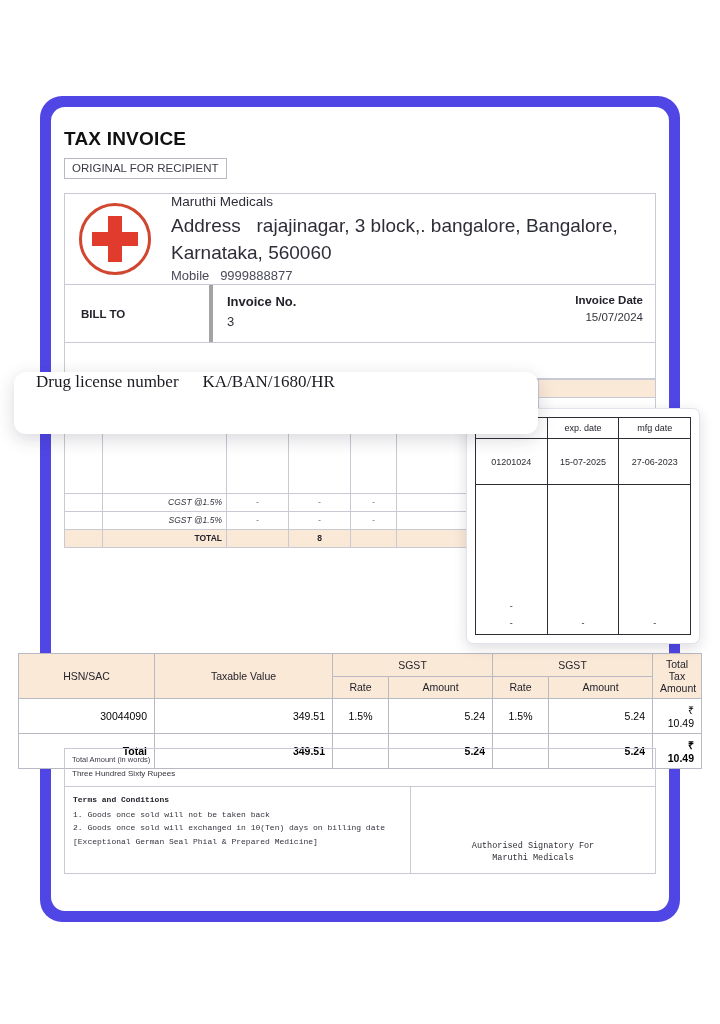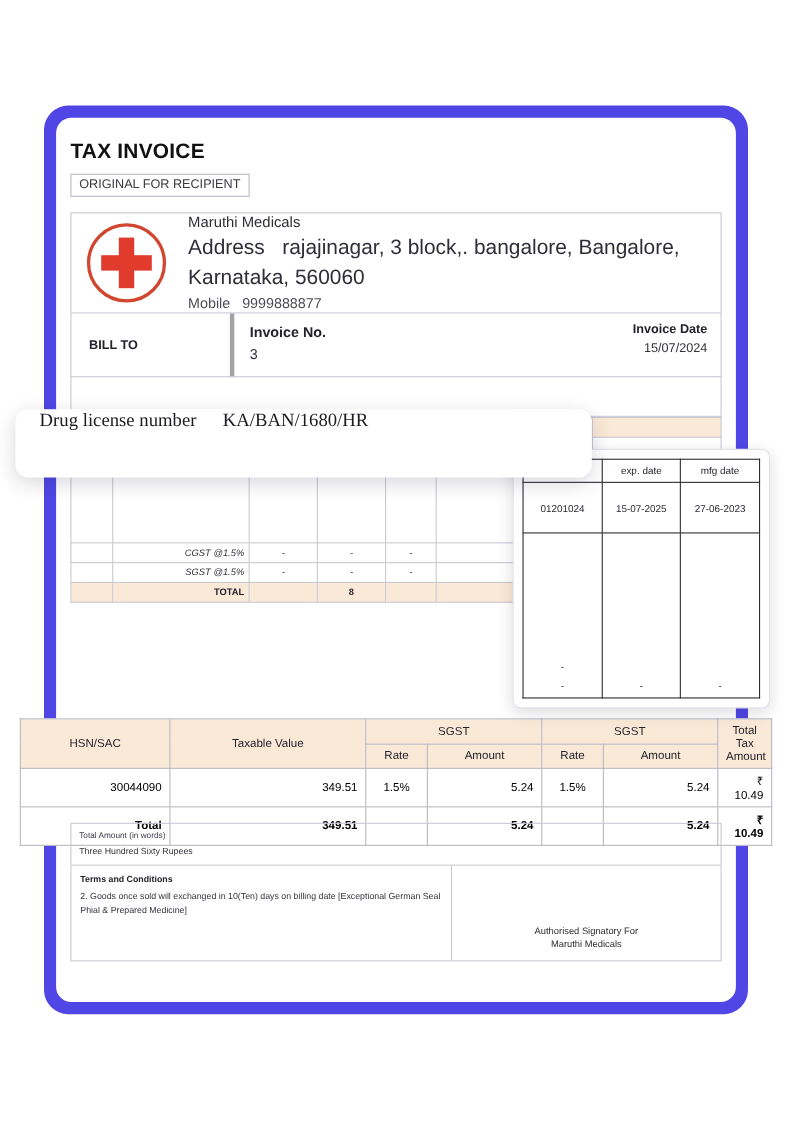--- a/index.html
+++ b/index.html
@@ -192,21 +192,21 @@
     font-size: 8px;
     color: #33333d;
   }
   .f-amt {
     border-bottom: 1px solid #c9c9d4;
     padding: 5px 7px 6px 7px;
     line-height: 1.55;
   }
   .f-amt .ttl { font-size: 7.5px; color: #3a3a46; }
   .f-amt .words { font-size: 8px; color: #33333d; margin-top: 2px; }
-  .f-bottom { display: flex; min-height: 86px; }
+  .f-bottom { display: flex; min-height: 86px; font-family: Liberation Mono, monospace; }
   .f-terms {
     flex: 1;
     border-right: 1px solid #c9c9d4;
     padding: 6px 8px;
     line-height: 1.65;
   }
   .f-terms .hd { font-weight: bold; color: #23232c; margin-bottom: 2px; }
   .f-sign {
     width: 244px;
     position: relative;
@@ -435,20 +435,21 @@
   </div>
 
   <div class="footer-box">
     <div class="f-amt">
       <div class="ttl">Total Amount (in words)</div>
       <div class="words">Three Hundred Sixty Rupees</div>
     </div>
     <div class="f-bottom">
       <div class="f-terms">
         <div class="hd">Terms and Conditions</div>
+        <div>1. Goods once sold will not be taken back</div>
         <div>2. Goods once sold will exchanged in 10(Ten) days on billing date [Exceptional German Seal Phial &amp; Prepared Medicine]</div>
       </div>
       <div class="f-sign">
         <div class="sign-inner">
           <div>Authorised Signatory For</div>
           <div>Maruthi Medicals</div>
         </div>
       </div>
     </div>
   </div>

